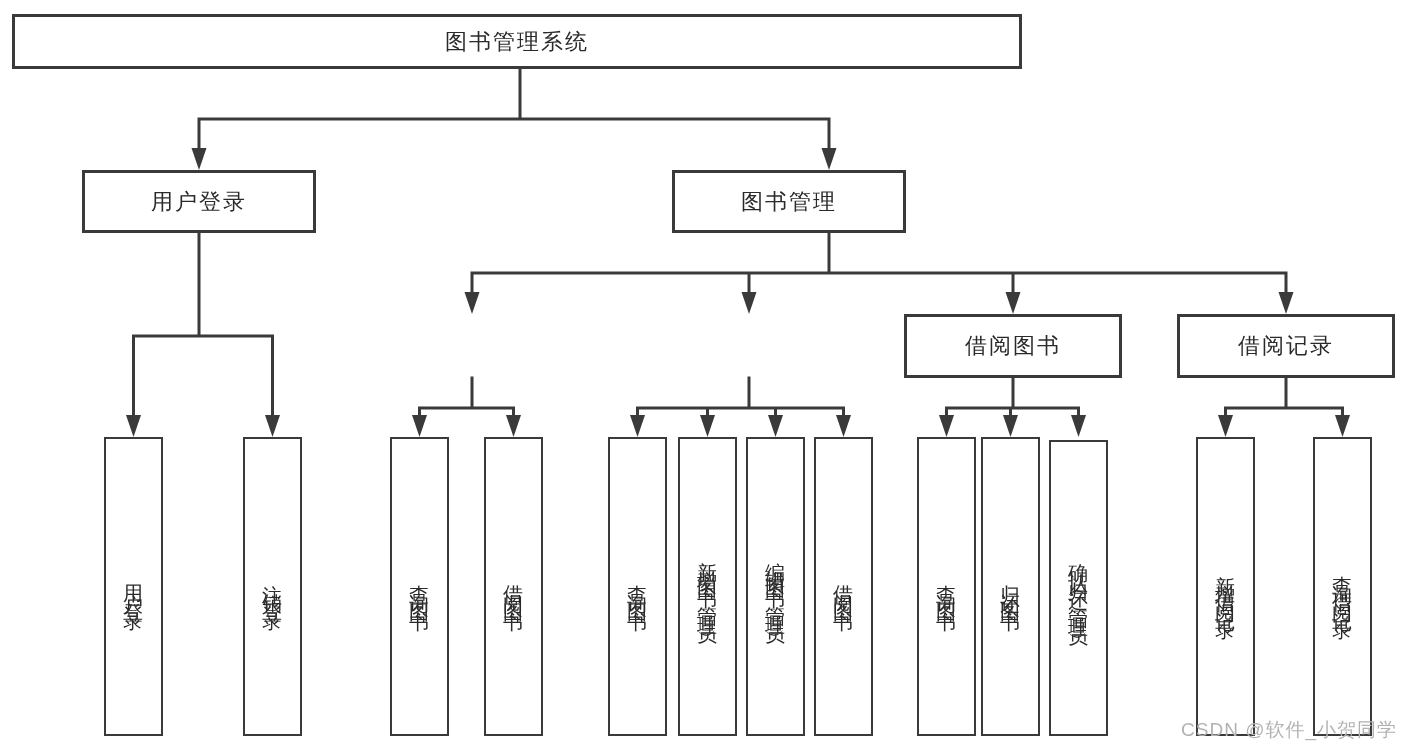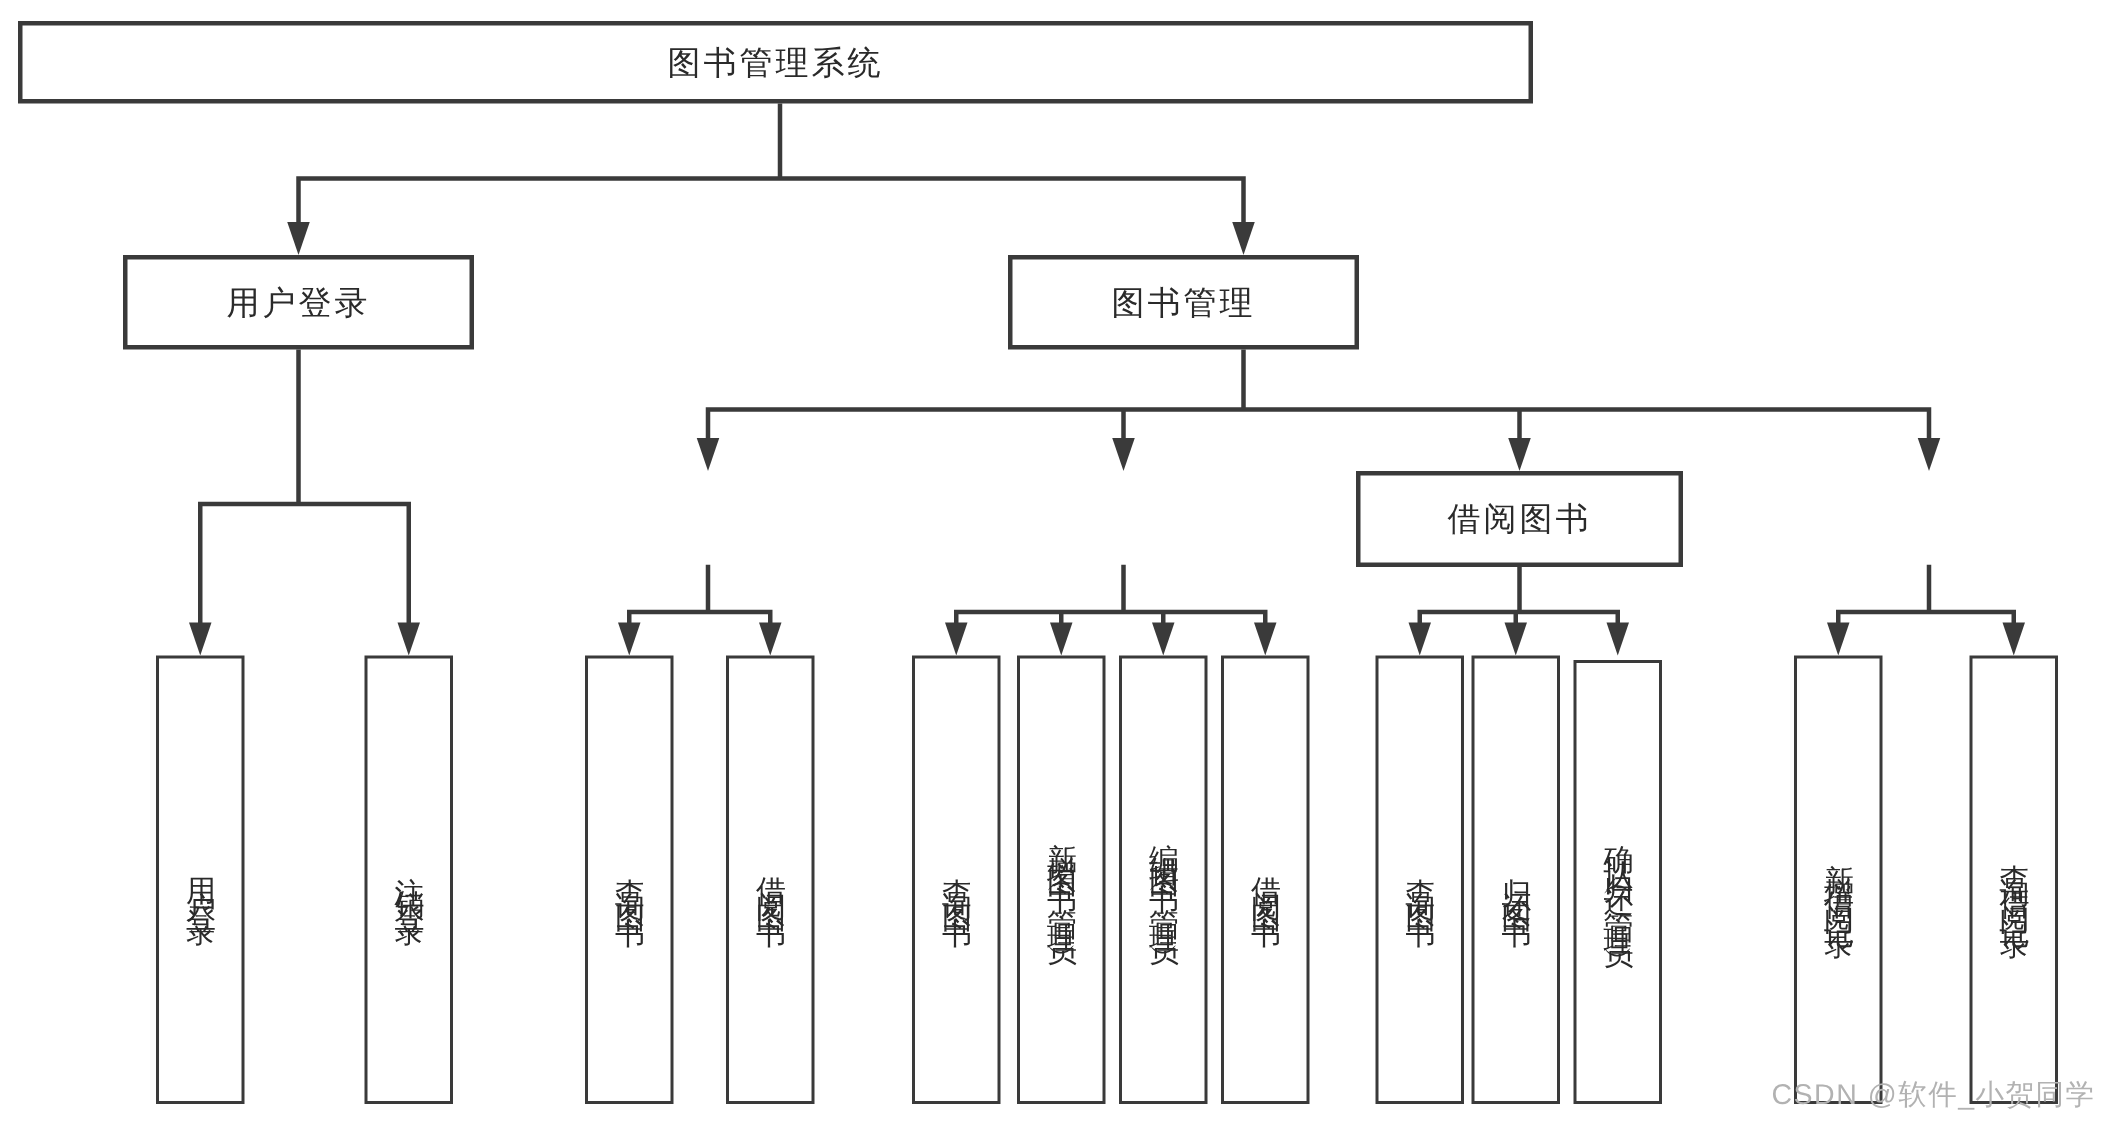--- a/index.html
+++ b/index.html
@@ -131,20 +131,23 @@
   <div class="box h" style="left:82px;top:170px;width:234px;height:63px">
     <span>用户登录</span>
   </div>
   <div class="box h" style="left:672px;top:170px;width:234px;height:63px">
     <span>图书管理</span>
   </div>
 
   <div class="box h" style="left:904px;top:314px;width:218px;height:64px">
     <span>借阅图书</span>
   </div>
+  <div class="box h" style="left:1177px;top:314px;width:218px;height:64px">
+    <span>借阅记录</span>
+  </div>
 
   <div class="box v" style="left:104px;top:437px;width:59px;height:299px">
     <span>用户登录</span>
   </div>
   <div class="box v" style="left:243px;top:437px;width:59px;height:299px">
     <span>注销登录</span>
   </div>
 
   <div class="box v" style="left:390px;top:437px;width:59px;height:299px">
     <span>查询图书</span>

